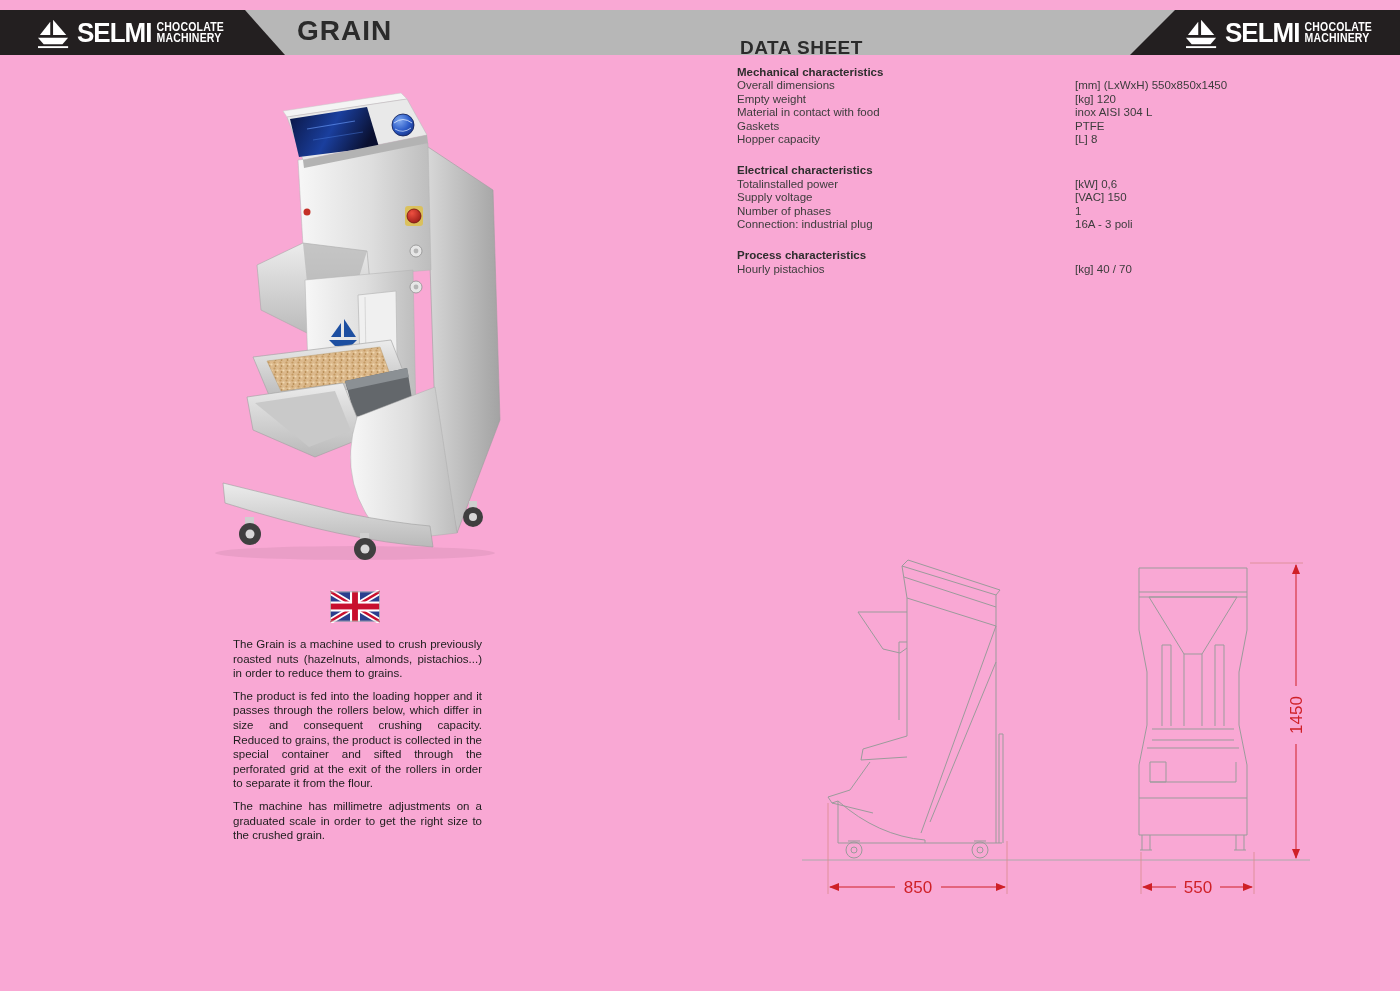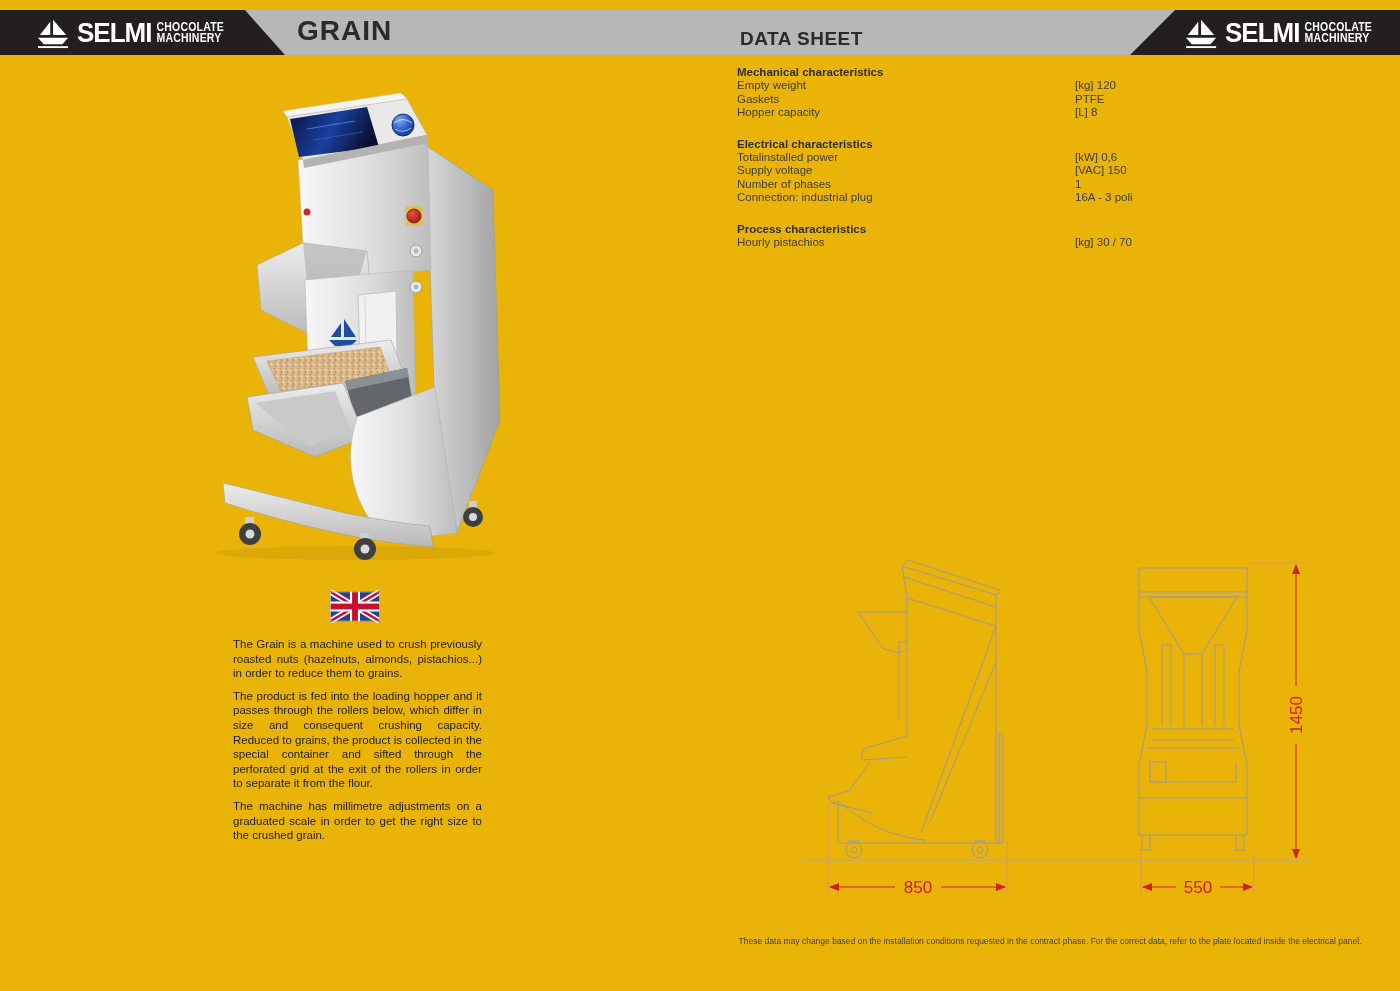--- a/index.html
+++ b/index.html
@@ -1,30 +1,30 @@
 <!DOCTYPE html>
 <html><head>
 <meta charset="utf-8">
 <style>
   * { margin:0; padding:0; box-sizing:border-box; }
   body { background:#fff; font-family:"Liberation Sans", sans-serif; }
-  .page { position:relative; width:1400px; height:991px; background:#eab308; overflow:hidden; }
+  .page { position:relative; width:1400px; height:991px; background:#f9a8d4; overflow:hidden; }
 
   
   .header-band { position:absolute; left:0; top:10px; width:1400px; height:45px; background:#b7b7b7; }
   .band-black-left { position:absolute; left:0; top:0; width:290px; height:45px; background:#231f20;
     clip-path:polygon(0 0, 245px 0, 285px 45px, 0 45px); display:flex; align-items:center; padding-left:36px; }
   .band-black-right { position:absolute; left:1130px; top:0; width:270px; height:45px; background:#231f20;
     clip-path:polygon(45px 0, 270px 0, 270px 45px, 0 45px); display:flex; align-items:center; justify-content:flex-end; padding-right:28px; }
   .brand-logo { display:flex; align-items:center; gap:5px; }
   .brand-word { color:#fff; font-weight:bold; font-size:26px; letter-spacing:-1px; transform:scaleY(1.05); line-height:1; }
   .brand-tag { color:#fff; font-weight:bold; font-size:10.5px; line-height:9.5px; letter-spacing:0.2px; transform:scaleY(1.15); }
   .product-title { position:absolute; left:297px; top:0; height:42px; display:flex; align-items:center;
     font-size:28px; font-weight:bold; color:#2b2b2b; letter-spacing:1px; }
-  .sheet-title { position:absolute; left:740px; top:0; height:58px; display:flex; align-items:center;
+  .sheet-title { position:absolute; left:740px; top:9px; height:58px; display:flex; align-items:center;
     font-size:19px; font-weight:bold; color:#2b2b2b; letter-spacing:0.5px; }
 
   
   .specs { position:absolute; left:737px; top:66px; width:600px; color:#3c3c3c; font-size:11.5px; line-height:13.4px; }
   .spec-section { margin-bottom:18px; }
   .spec-title { font-weight:bold; color:#2e2e2e; }
   .spec-row { display:flex; }
   .spec-label { width:338px; }
   .spec-value { flex:1; }
 
@@ -207,24 +207,32 @@
     <p>The Grain is a machine used to crush previously roasted nuts (hazelnuts, almonds, pistachios...) in order to reduce them to grains.</p>
     <p>The product is fed into the loading hopper and it passes through the rollers below, which differ in size and consequent crushing capacity. Reduced to grains, the product is collected in the special container and sifted through the perforated grid at the exit of the rollers in order to separate it from the flour.</p>
     <p>The machine has millimetre adjustments on a graduated scale in order to get the right size to the crushed grain.</p>
   </div>
 
   <div class="specs">
 
     <div class="spec-section">
       <div class="spec-title">Mechanical characteristics</div>
       <div class="spec-row">
+        <div class="spec-label">Overall dimensions</div>
+        <div class="spec-value">[mm] (LxWxH) 550x850x1450</div>
+      </div>
+      <div class="spec-row">
         <div class="spec-label">Empty weight</div>
         <div class="spec-value">[kg] 120</div>
       </div>
       <div class="spec-row">
+        <div class="spec-label">Material in contact with food</div>
+        <div class="spec-value">inox AISI 304 L</div>
+      </div>
+      <div class="spec-row">
         <div class="spec-label">Gaskets</div>
         <div class="spec-value">PTFE</div>
       </div>
       <div class="spec-row">
         <div class="spec-label">Hopper capacity</div>
         <div class="spec-value">[L] 8</div>
       </div>
     </div>
 
     <div class="spec-section">
@@ -244,21 +252,21 @@
       <div class="spec-row">
         <div class="spec-label">Connection: industrial plug</div>
         <div class="spec-value">16A - 3 poli</div>
       </div>
     </div>
 
     <div class="spec-section">
       <div class="spec-title">Process characteristics</div>
       <div class="spec-row">
         <div class="spec-label">Hourly pistachios</div>
-        <div class="spec-value">[kg] 30 / 70</div>
+        <div class="spec-value">[kg] 40 / 70</div>
       </div>
     </div>
 
   </div>
 
   <div class="drawings">
     <svg width="530" height="360" viewBox="0 0 530 360">
       <defs>
         <marker id="arr" markerWidth="10" markerHeight="8" refX="9" refY="4" orient="auto">
           <path d="M0,0 L10,4 L0,8 Z" fill="#cf2027"></path>
@@ -316,15 +324,14 @@
           <line x1="506" y1="136" x2="506" y2="15" marker-end="url(#arr)"></line>
           <line x1="506" y1="194" x2="506" y2="308" marker-end="url(#arr)"></line>
         </g>
         <text class="dim-text" x="128" y="343" text-anchor="middle">850</text>
         <text class="dim-text" x="408" y="343" text-anchor="middle">550</text>
         <text class="dim-text" x="506" y="171" text-anchor="middle" transform="rotate(-90 506 165)">1450</text>
       </g>
     </svg>
   </div>
 
-  <div class="footer-note">These data may change based on the installation conditions requested in the contract phase. For the correct data, refer to the plate located inside the electrical panel.</div>
 
 </div>
 
 </body></html>

